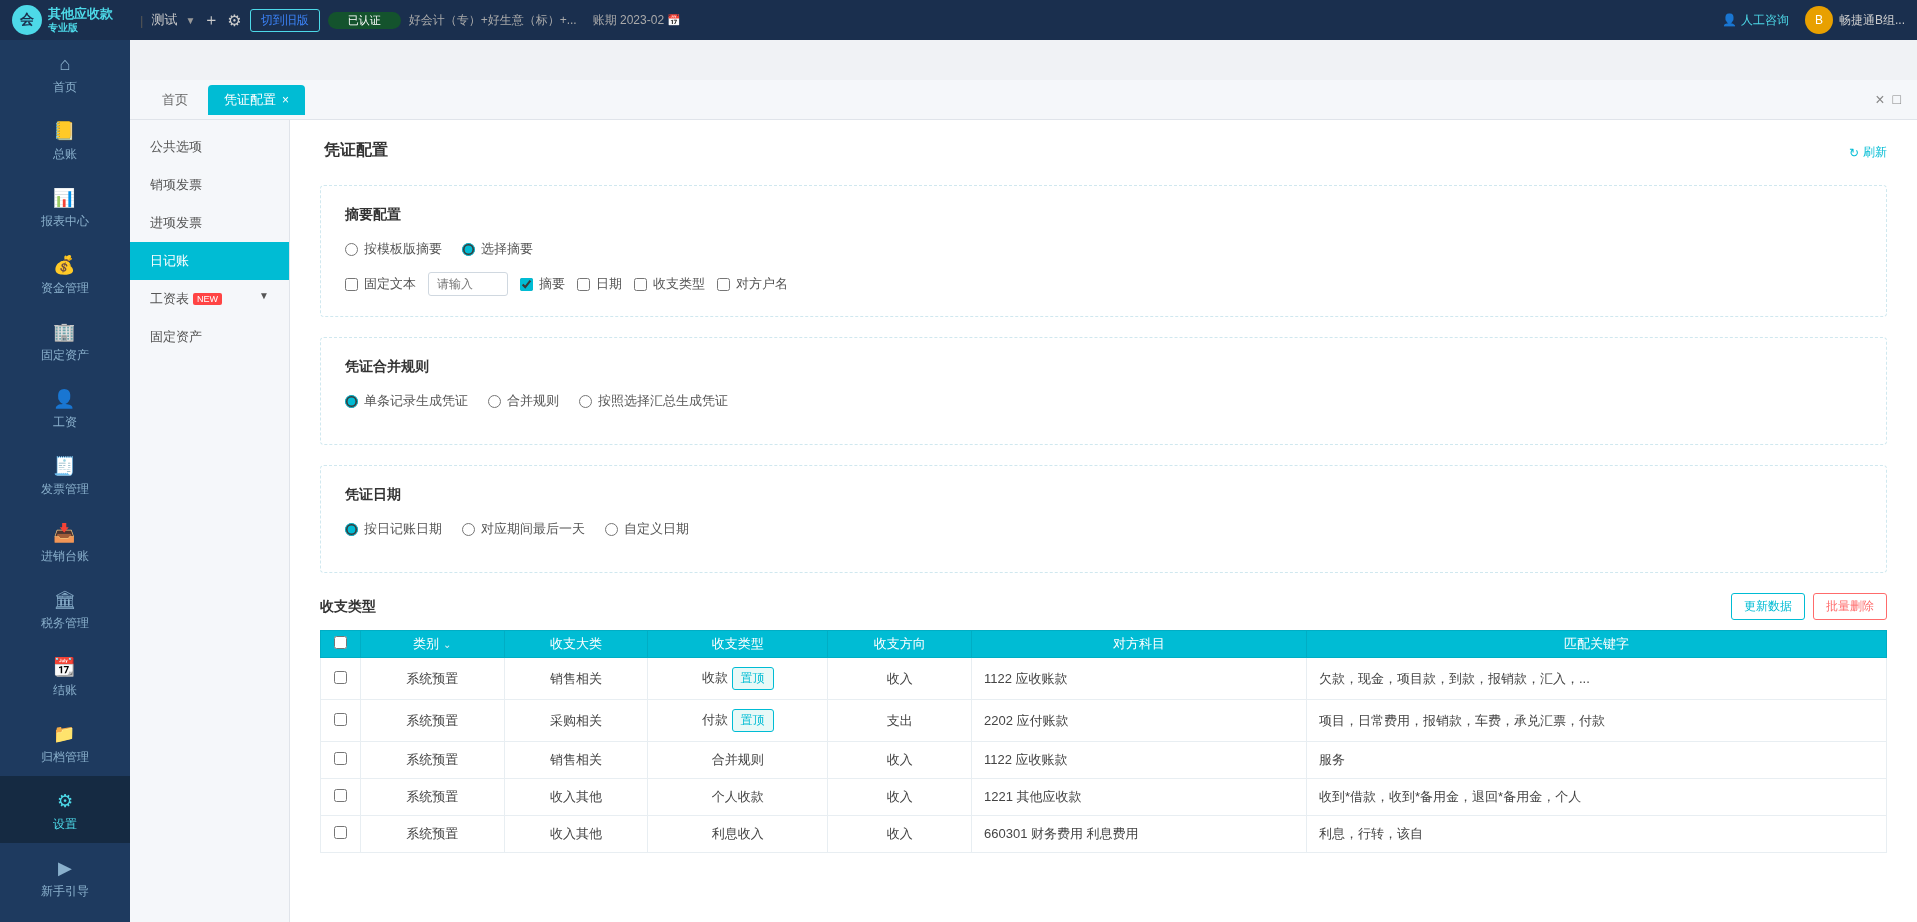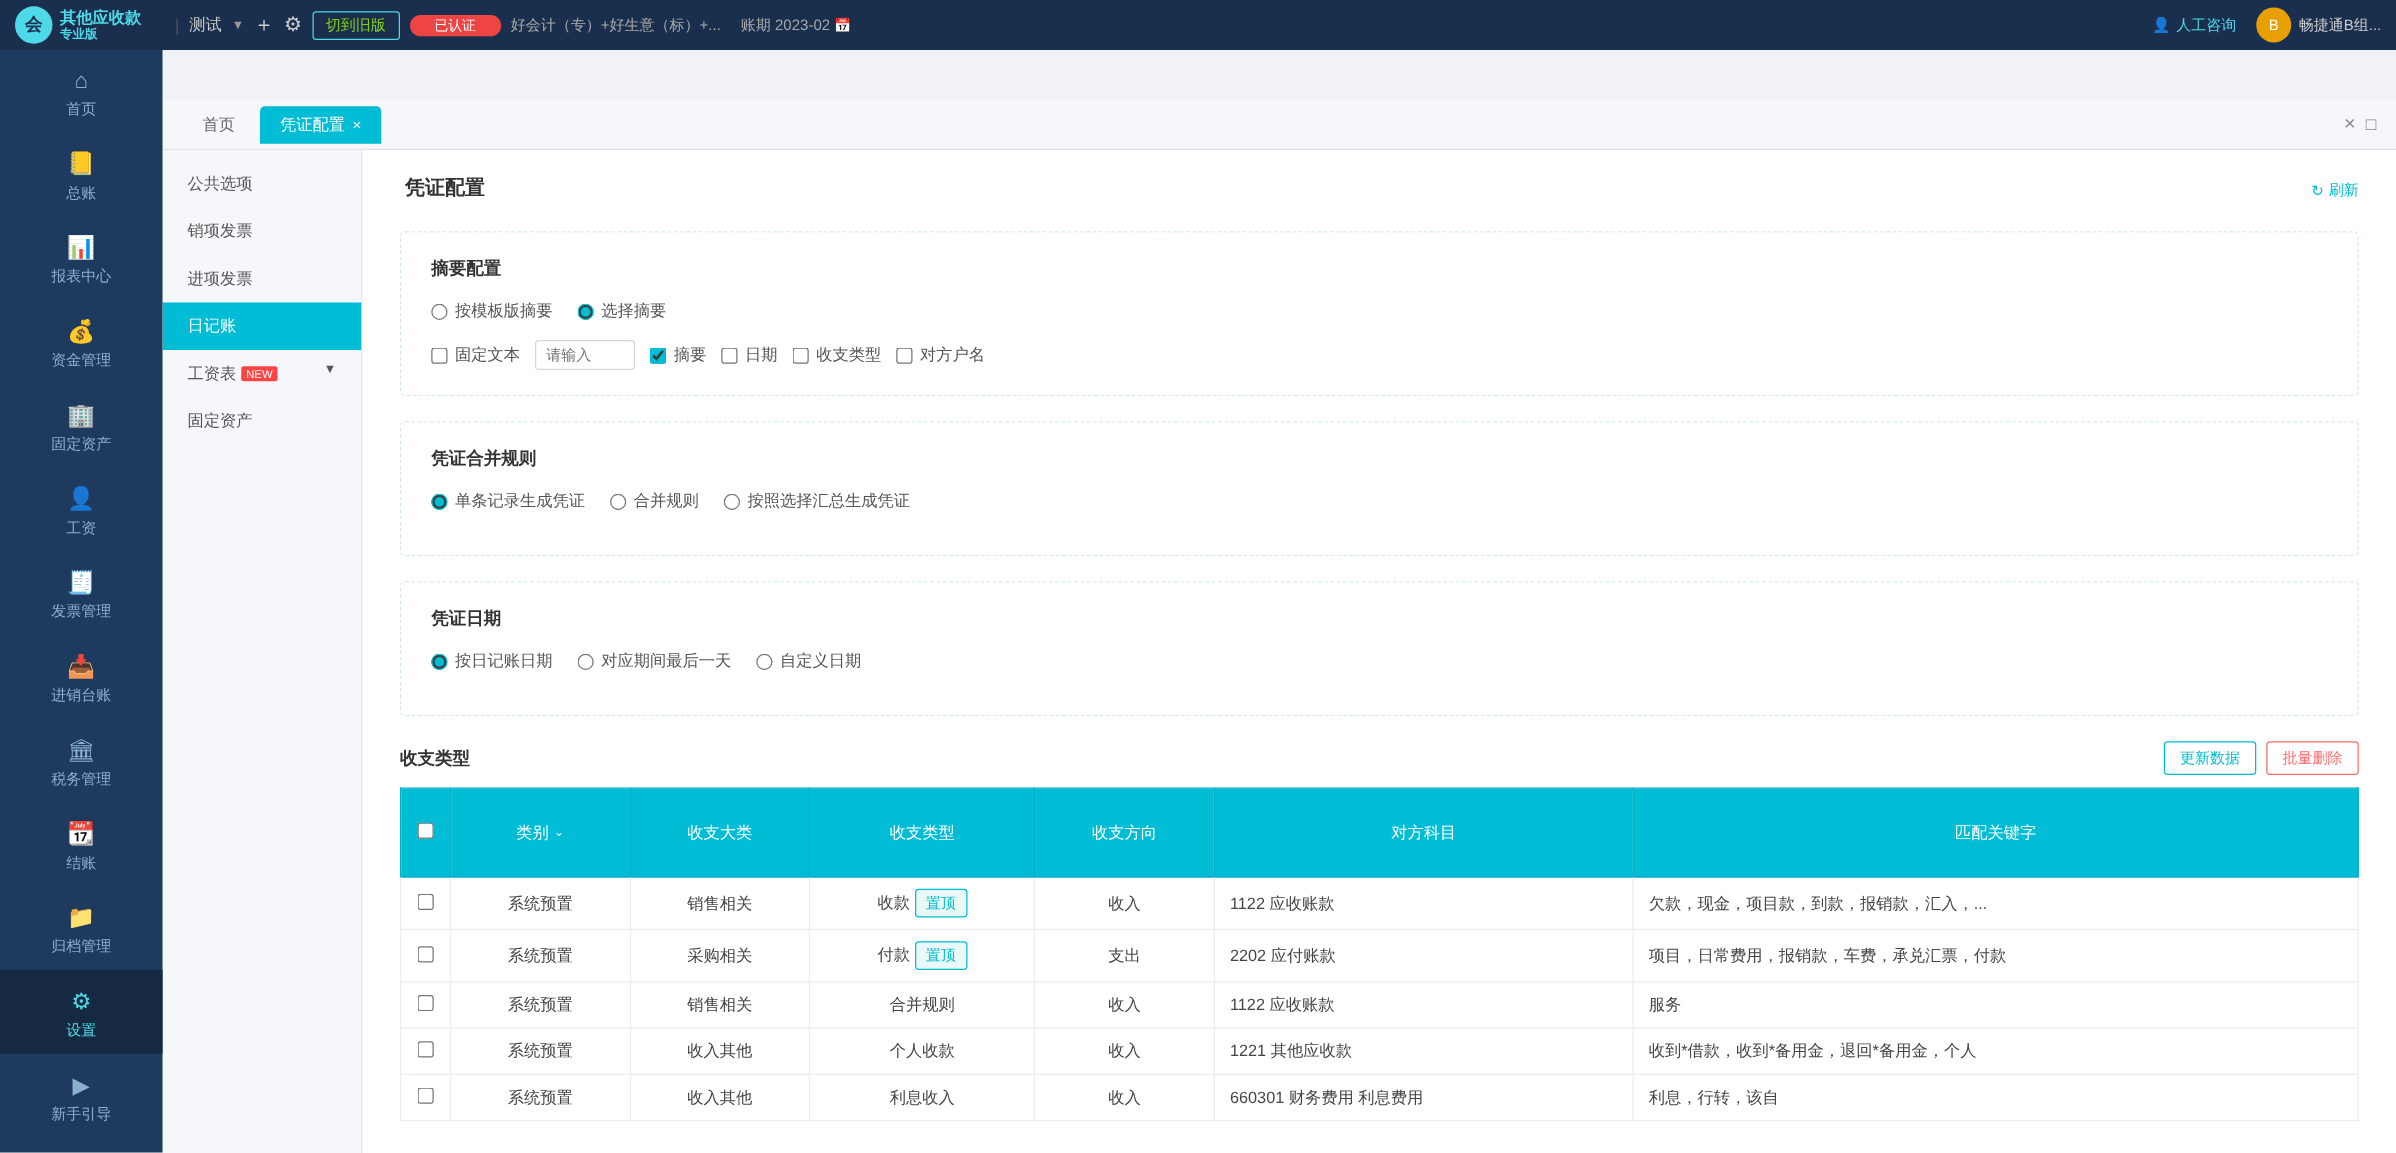--- a/index.html
+++ b/index.html
@@ -7,22 +7,22 @@
 
     
     .top-nav { height: 40px; background: #1a2f4e; display: flex; align-items: center; padding: 0 12px; gap: 8px; color: #ccc; }
     .top-nav .logo { width: 120px; display: flex; align-items: center; gap: 6px; color: #4dd9e8; font-size: 13px; font-weight: bold; }
     .top-nav .logo-icon { width: 30px; height: 30px; background: #4dd9e8; border-radius: 50%; display: flex; align-items: center; justify-content: center; color: #1a2f4e; font-size: 14px; font-weight: bold; }
     .top-nav .sep { color: #555; }
     .top-nav .company-name { color: #ccc; font-size: 13px; }
     .top-nav .dropdown-arrow { color: #999; font-size: 10px; cursor: pointer; }
     .top-nav .add-btn { color: #ccc; font-size: 16px; cursor: pointer; }
     .top-nav .settings-btn { color: #ccc; font-size: 16px; cursor: pointer; }
-    .top-nav .switch-btn { background: transparent; border: 1px solid #4dd9e8; color: #84cc16; padding: 2px 10px; border-radius: 3px; cursor: pointer; font-size: 12px; }
-    .top-nav .badge { background: #ef4444; color: white; padding: 1px 20px; border-radius: 10px; font-size: 11px; }
+    .top-nav .switch-btn { background: transparent; border: 1px solid #4dd9e8; color: #3b82f6; padding: 2px 10px; border-radius: 3px; cursor: pointer; font-size: 12px; }
+    .top-nav .badge { background: #14532d; color: white; padding: 1px 20px; border-radius: 10px; font-size: 11px; }
     .top-nav .tags { display: flex; gap: 4px; align-items: center; font-size: 12px; color: #aaa; }
     .top-nav .period { color: #aaa; font-size: 12px; margin-left: 8px; }
     .top-nav .right-actions { margin-left: auto; display: flex; align-items: center; gap: 16px; }
     .top-nav .support-btn { color: #4dd9e8; font-size: 12px; cursor: pointer; display: flex; align-items: center; gap: 4px; }
     .top-nav .user-info { display: flex; align-items: center; gap: 6px; color: #ccc; font-size: 12px; }
     .top-nav .avatar { width: 28px; height: 28px; border-radius: 50%; background: #e8a000; display: flex; align-items: center; justify-content: center; color: white; font-size: 12px; }
 
     
     .sidebar { position: fixed; left: 0; top: 40px; bottom: 0; width: 130px; background: #1e3a5f; display: flex; flex-direction: column; }
     .sidebar-item { display: flex; flex-direction: column; align-items: center; padding: 14px 0 10px; color: #8ab0cc; cursor: pointer; font-size: 12px; gap: 4px; transition: all 0.2s; }
@@ -72,21 +72,21 @@
     .preview-text { color: #00bcd4; font-size: 12px; margin-top: 10px; }
 
     
     .table-section { margin-bottom: 20px; }
     .table-header-actions { display: flex; justify-content: flex-end; gap: 8px; margin-bottom: 8px; }
     .action-btn { border: 1px solid #00bcd4; color: #00bcd4; background: white; padding: 4px 12px; border-radius: 3px; cursor: pointer; font-size: 12px; }
     .action-btn.danger { border-color: #ff6b6b; color: #ff6b6b; }
 
     
     .data-table { width: 100%; border-collapse: collapse; }
-    .data-table th { background: #00bcd4; color: white; padding: 26px 12px; text-align: center; font-size: 13px; font-weight: normal; border: 1px solid #00adc4; }
+    .data-table th { background: #00bcd4; color: white; padding: 4px 12px; text-align: center; font-size: 13px; font-weight: normal; border: 1px solid #00adc4; }
     .data-table td { padding: 9px 12px; text-align: center; font-size: 13px; border-bottom: 1px solid #e8eef2; border-left: 1px solid #e8eef2; border-right: 1px solid #e8eef2; color: #444; }
     .data-table .tag-btn { background: #e8f9f7; border: 1px solid #00bcd4; color: #00bcd4; padding: 2px 8px; border-radius: 3px; font-size: 12px; cursor: pointer; }
     .data-table .checkbox-col { width: 40px; }
     .data-table td.left { text-align: left; }
 
     
     .cat-header { display: flex; align-items: center; gap: 4px; justify-content: center; }
     .cat-header .sort-icon { font-size: 10px; color: #e0f0f5; }
   </style>
 </head>

